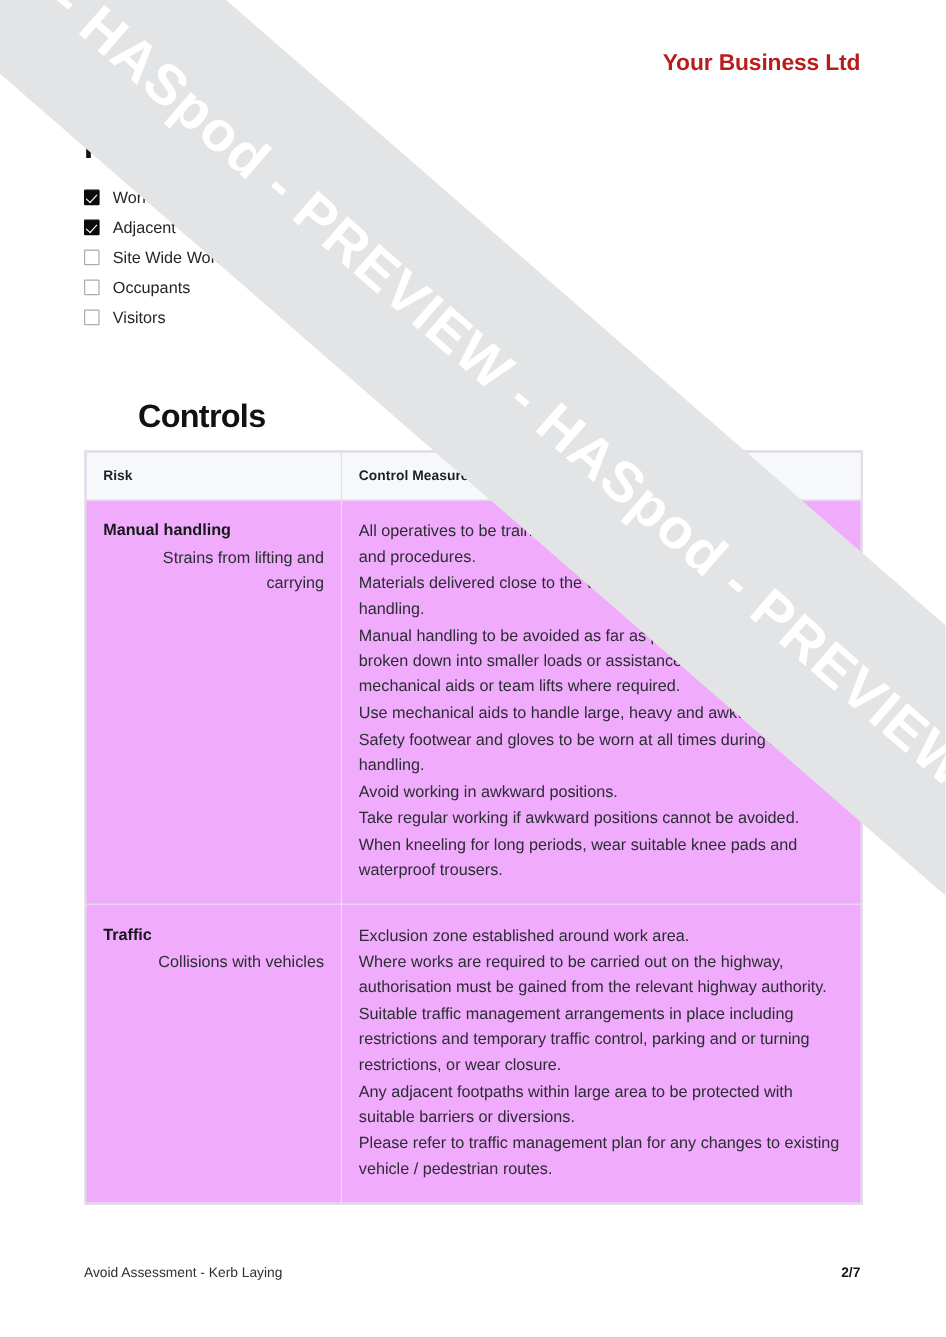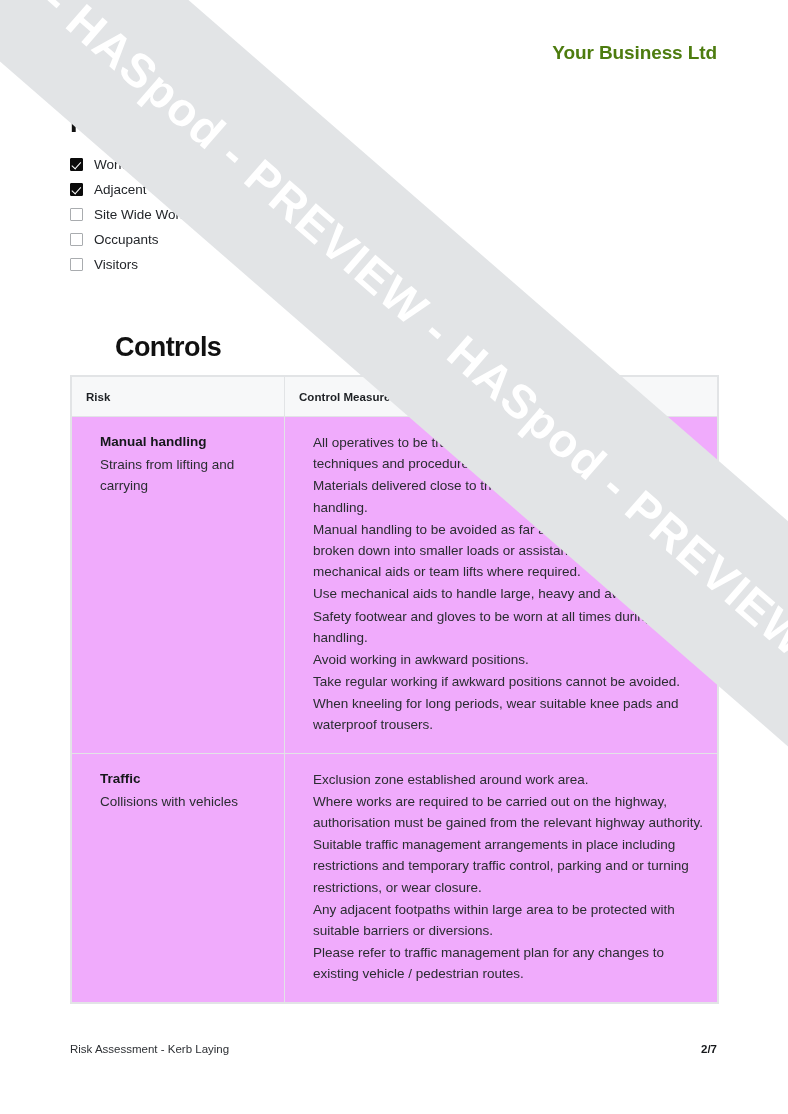--- a/index.html
+++ b/index.html
@@ -29,21 +29,21 @@
     position: absolute;
     top: 42px;
     left: 70px;
     right: 71px;
     text-align: right;
   }
   .company-name {
     font-size: 19px;
     font-weight: bold;
     letter-spacing: -0.1px;
-    color: #4d7c0f;
+    color: #b91c1c;
   }
 
   
   .section-heading {
     position: absolute;
     left: 70px;
     font-size: 27px;
     font-weight: bold;
     letter-spacing: -0.6px;
     color: #111111;
@@ -119,33 +119,34 @@
   .controls-table thead th {
     background: #f7f8f9;
     font-size: 11.5px;
     font-weight: bold;
     color: #1d2024;
     padding: 14px 14px 13px 14px;
     letter-spacing: 0.05px;
   }
   .col-risk { width: 184px; }
   .controls-table tbody td {
-    padding: 15px 14px 16px 28px;
+    padding: 15px 14px 16px 14px;
   }
   .risk-title {
     font-size: 13.5px;
     font-weight: bold;
     color: #16181b;
     line-height: 1.55;
   }
   .risk-desc {
     font-size: 13.5px;
     color: #2a2d31;
     line-height: 1.55;
     margin-top: 2px;
+    text-align: right;
   }
   .measure-line {
     font-size: 13.5px;
     color: #2a2d31;
     line-height: 1.57;
     margin: 0 0 1px 0;
   }
 
   
   .doc-footer {
@@ -158,20 +159,21 @@
     align-items: baseline;
   }
   .footer-title {
     font-size: 11.5px;
     color: #2d3034;
   }
   .footer-page {
     font-size: 11.5px;
     font-weight: bold;
     color: #16181b;
+    margin-top: 12px;
   }
 
   
   .watermark {
     position: absolute;
     left: -300px;
     top: 255px;
     width: 1500px;
     height: 170px;
     background: #e2e4e6;
@@ -265,21 +267,21 @@
               <p class="measure-line">Suitable traffic management arrangements in place including restrictions and temporary traffic control, parking and or turning restrictions, or wear closure.</p>
               <p class="measure-line">Any adjacent footpaths within large area to be protected with suitable barriers or diversions.</p>
               <p class="measure-line">Please refer to traffic management plan for any changes to existing vehicle / pedestrian routes.</p>
             </td>
           </tr>
         </tbody>
     </table>
   </div>
 
   <div class="doc-footer">
-    <div class="footer-title">Risk Assessment - Kerb Laying</div>
+    <div class="footer-title">Avoid Assessment - Kerb Laying</div>
     <div class="footer-page">2/7</div>
   </div>
 
   <div class="watermark">
     <div class="watermark-text">HASpod - PREVIEW - HASpod - PREVIEW - HASpod - PREVIEW - HASpod - PREVIEW - </div>
   </div>
 
 </div>
 
 </body></html>

